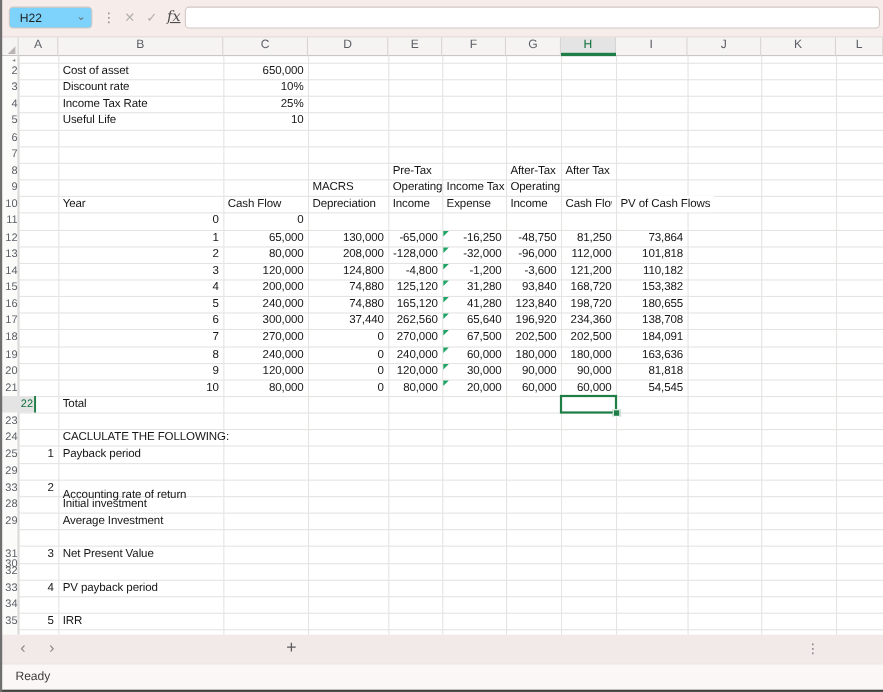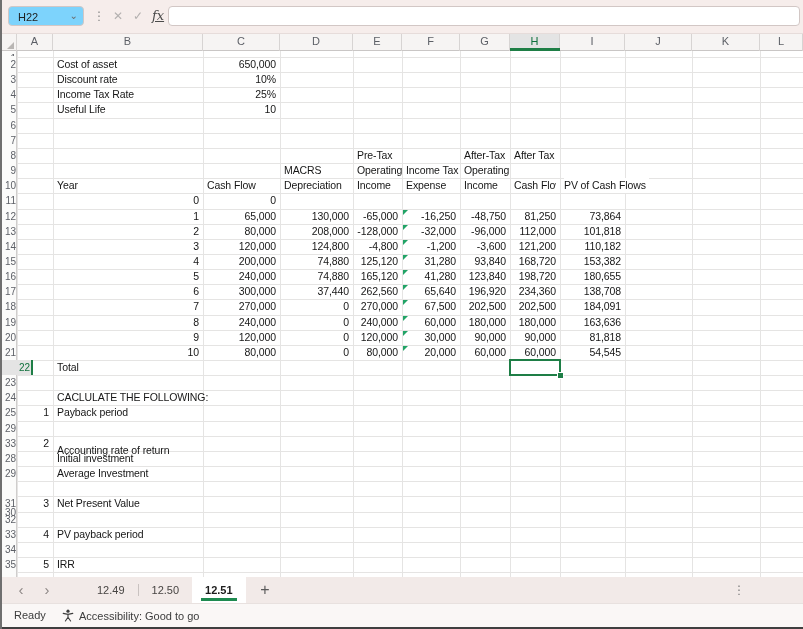--- a/index.html
+++ b/index.html
@@ -317,37 +317,24 @@
       <div class="cell" style="top: 526.65px; left: 57px;">PV payback period</div>
       <div class="cell" style="top: 556.95px; right: 754px;">5</div>
       <div class="cell" style="top: 556.95px; left: 57px;">IRR</div>
       <div class="selbox" style="left: 509px; top: 359px; width: 52px; height: 17.15px;"></div>
       <div class="fillhandle" style="left: 557px; top: 372.15px;"></div>
     </div>
 
   <div id="tabbar">
     <div class="navbtn" id="navprev">‹</div>
     <div class="navbtn" id="navnext">›</div>
-    <div id="tab-list">
-        <div class="tab"><span>12.49</span></div>
-        <div class="tabdiv"></div>
-        <div class="tab"><span>12.50</span></div>
-        <div class="tab active"><span>12.51</span><div class="tab-underline"></div></div>
-      </div>
     <div id="addsheet">+</div>
     <div id="dots2">⋮</div>
 
   </div>
 
   <div id="statusbar">
     <div id="ready">Ready</div>
-    <div id="access">
-      <svg width="12" height="13" viewBox="0 0 12 13">
-        <circle cx="6" cy="2.2" r="1.6" fill="#3c3c3c"></circle>
-        <path d="M1.2 4.4 L6 5.4 L10.8 4.4 M6 5.2 L6 8.2 M6 8.2 L3.4 12 M6 8.2 L8.6 12" stroke="#3c3c3c" stroke-width="1.1" fill="none" stroke-linecap="round"></path>
-      </svg>
-      <span>Accessibility: Good to go</span>
-    </div>
   </div>
 
   <div id="bottomedge"></div>
   <div id="leftedge"></div>
 </div>
 
 </body></html>

